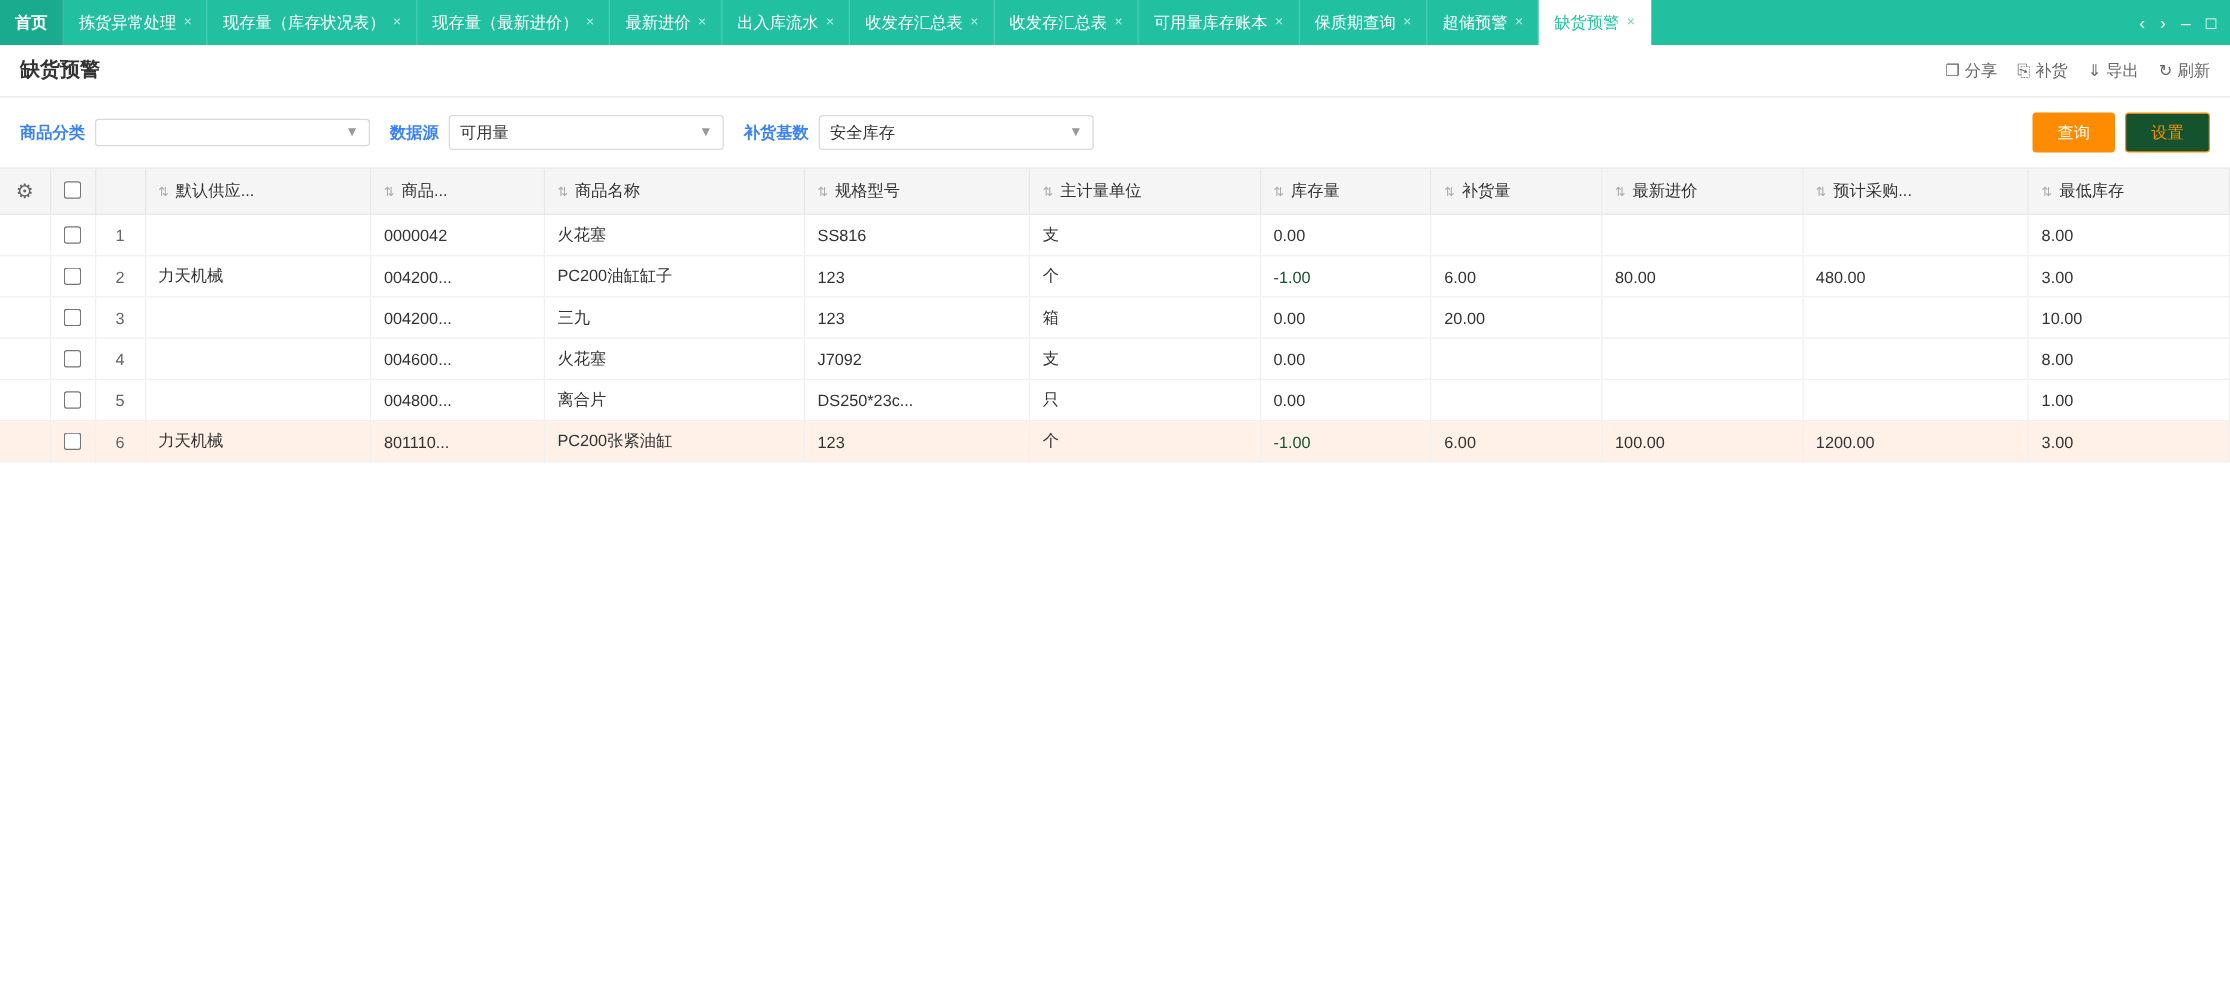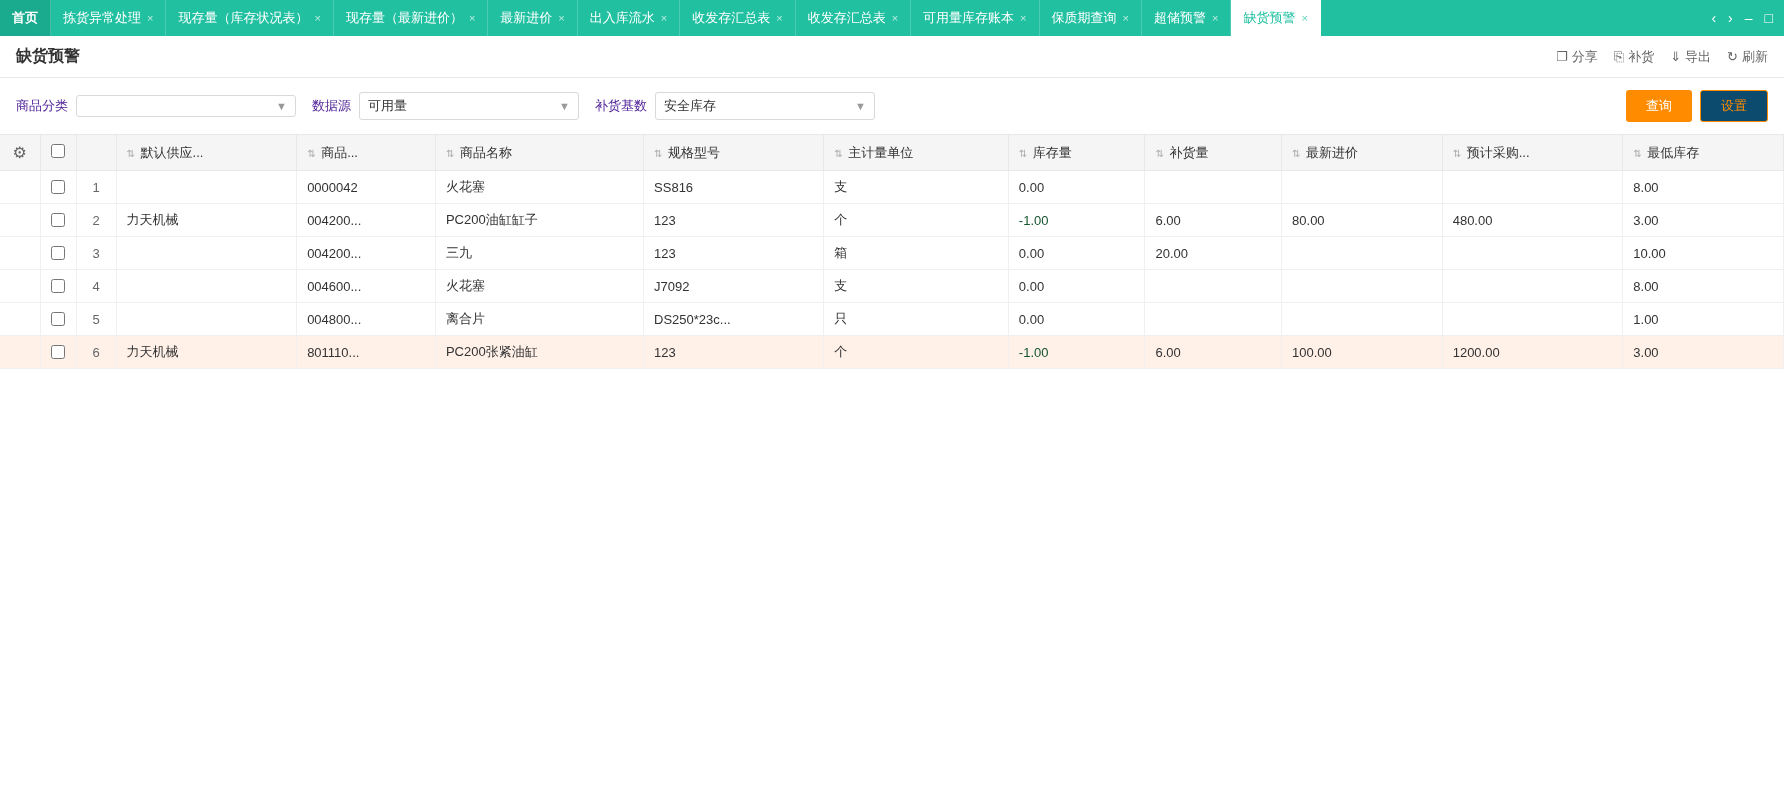--- a/index.html
+++ b/index.html
@@ -98,23 +98,24 @@
       gap: 16px;
       border-bottom: 1px solid #e8e8e8;
       flex-wrap: wrap;
     }
     .filter-group {
       display: flex;
       align-items: center;
       gap: 8px;
     }
     .filter-label {
-      color: #4c1d95;
+      color: #3b82f6;
       font-size: 13px;
       white-space: nowrap;
+      font-weight: bold;
     }
     .filter-select {
       display: flex;
       align-items: center;
       border: 1px solid #d9d9d9;
       border-radius: 3px;
       padding: 4px 8px;
       min-width: 220px;
       background: #fff;
       cursor: pointer;
@@ -136,21 +137,21 @@
     .btn-query {
       background: #ff8c00;
       color: #fff;
       border: none;
       border-radius: 3px;
       padding: 6px 20px;
       cursor: pointer;
       font-size: 13px;
     }
     .btn-settings {
-      background: #0c4a6e;
+      background: #14532d;
       color: #ff8c00;
       border: 1px solid #ff8c00;
       border-radius: 3px;
       padding: 6px 20px;
       cursor: pointer;
       font-size: 13px;
       font-family: Liberation Mono, monospace;
     }
 
     

